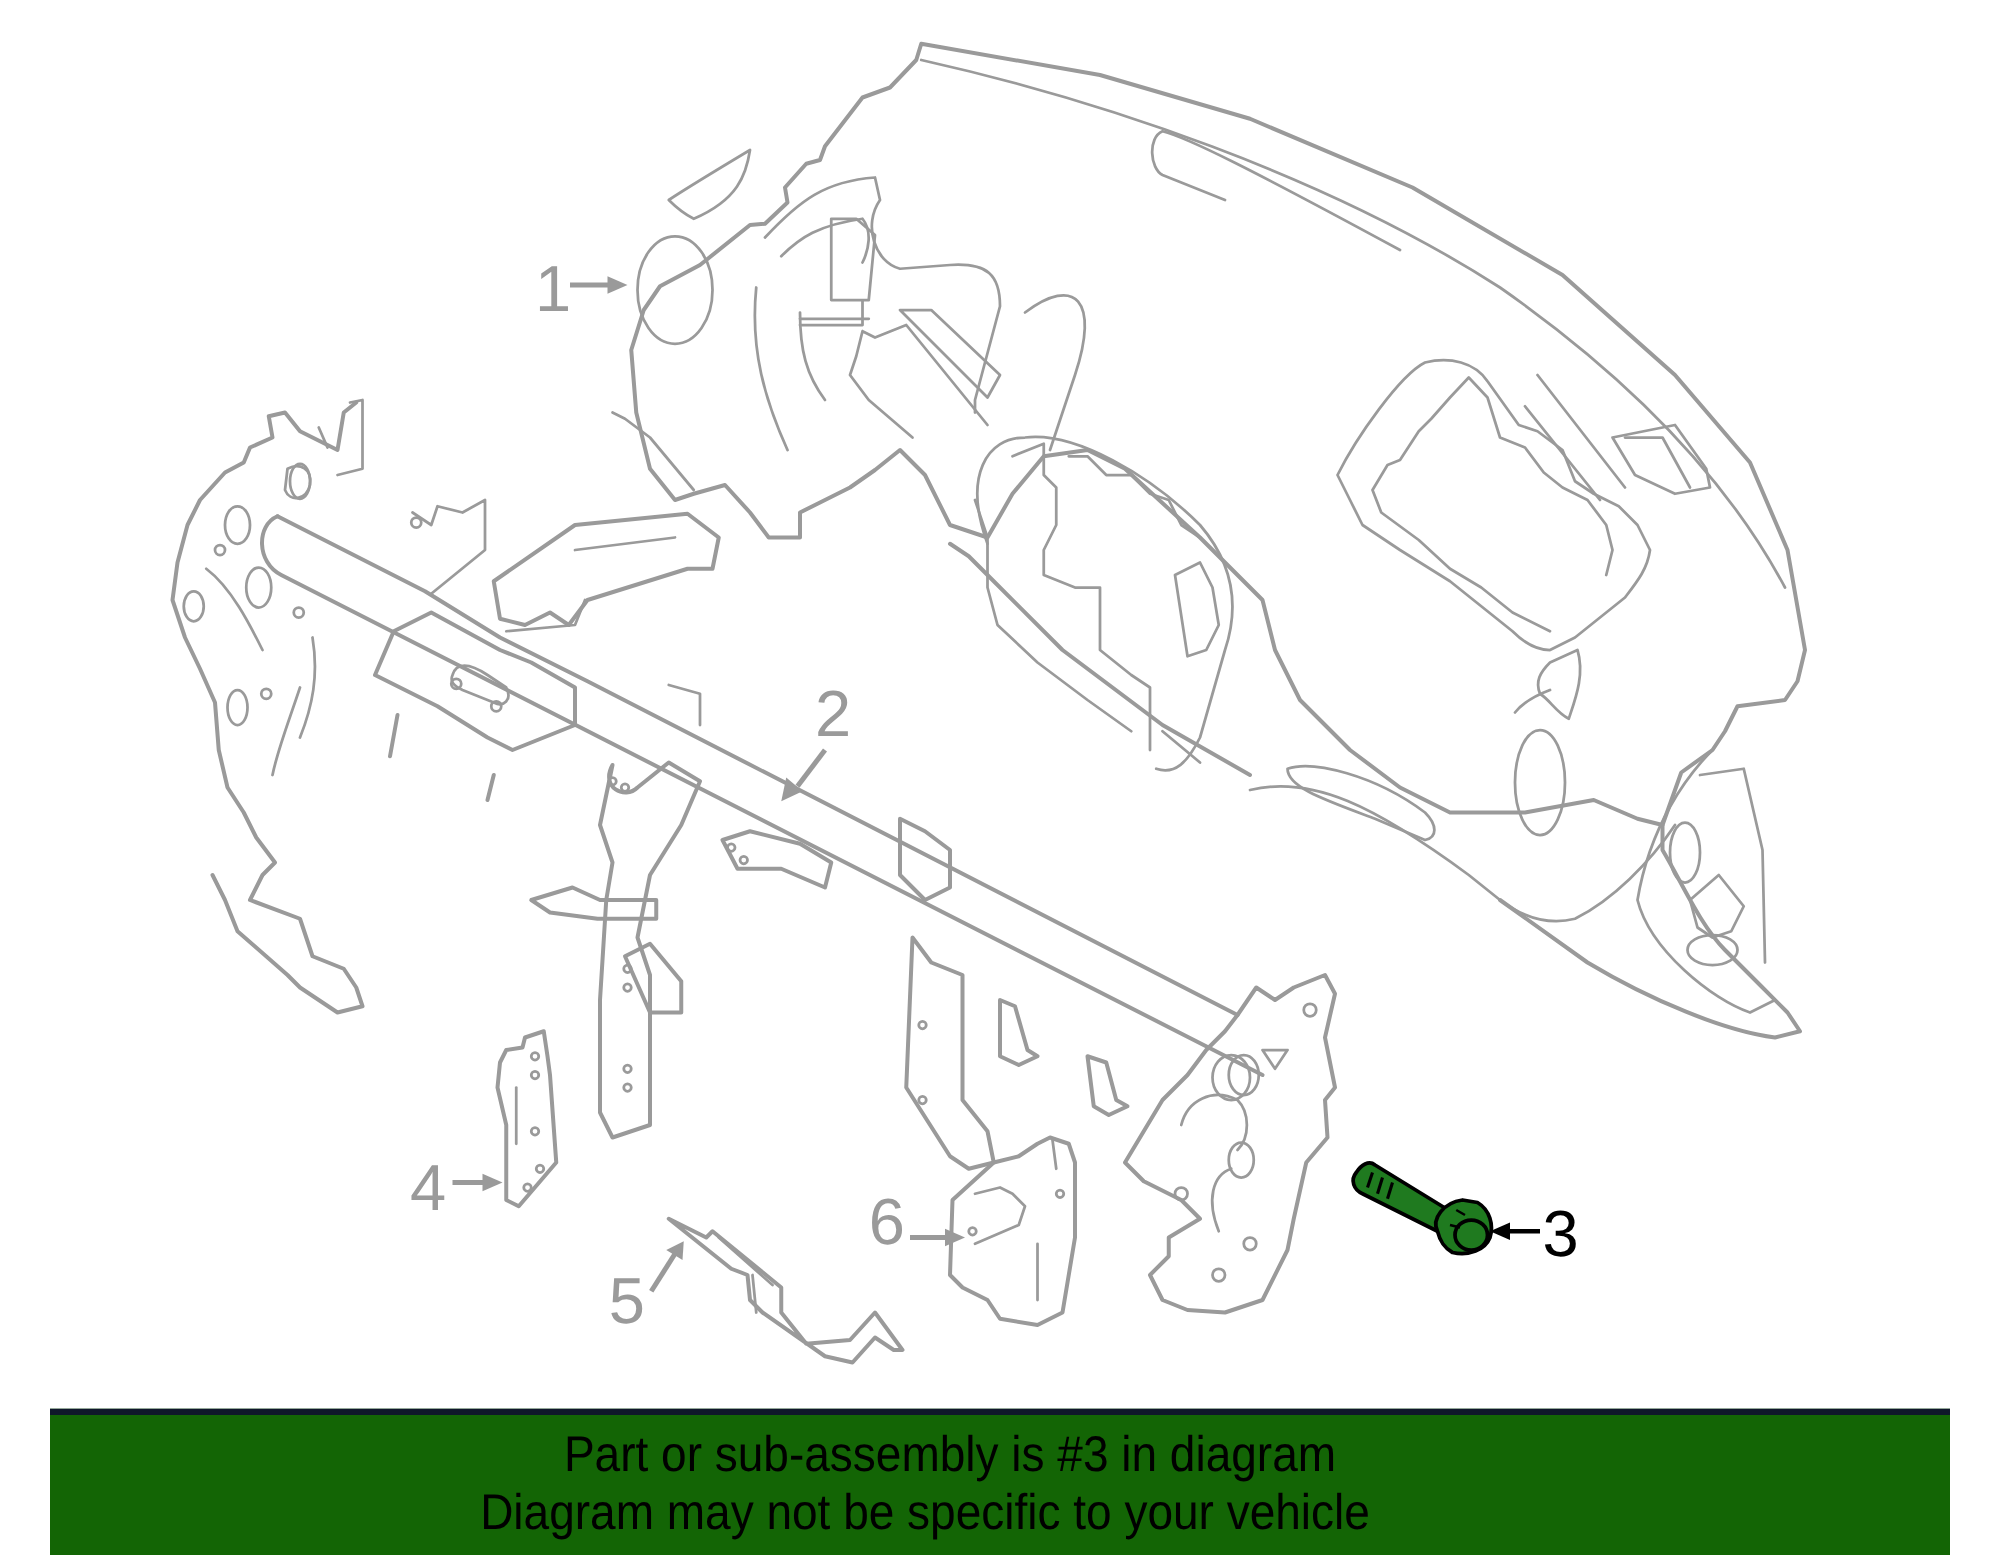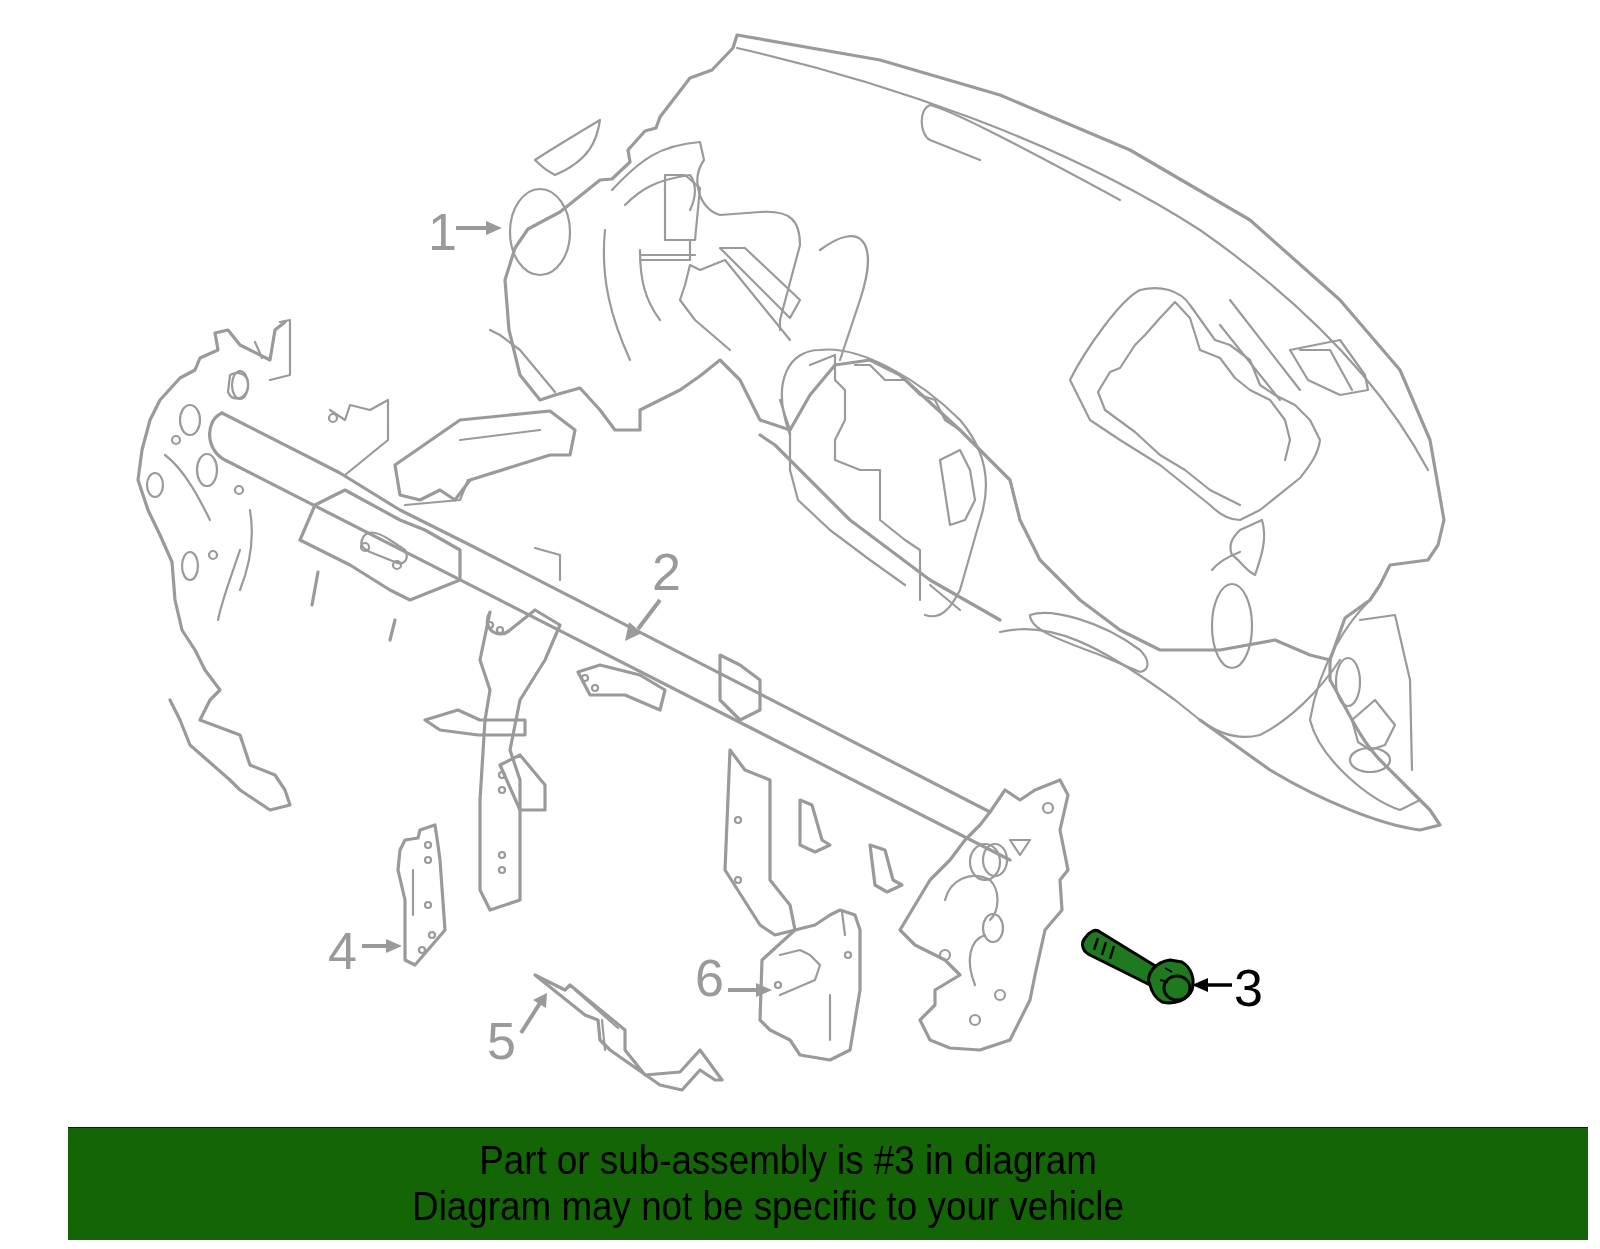--- a/index.html
+++ b/index.html
@@ -2,21 +2,21 @@
 <html><head>
 <meta charset="utf-8">
 <style>
   html, body { margin: 0; padding: 0; background: #ffffff; }
   body { width: 1600px; height: 1249px; position: relative; overflow: hidden; font-family: "Liberation Sans", sans-serif; }
   #diagram { position: absolute; left: 0; top: 0; width: 1600px; height: 1249px; }
   .ln { fill: none; stroke: #9a9a9a; stroke-width: 3.2; stroke-linejoin: round; stroke-linecap: round; }
   .lt { fill: none; stroke: #9a9a9a; stroke-width: 2.2; stroke-linejoin: round; stroke-linecap: round; }
   .callout-num { position: absolute; font-family: "Liberation Sans", sans-serif; font-size: 52px; color: #9a9a9a; line-height: 1; }
   .callout-num.active { color: #000000; }
-  .banner { position: absolute; left: 40px; top: 1127px; width: 1520px; height: 112px; background: #136505; border-top: 1px solid #0f172a; margin-left: 28px; }
+  .banner { position: absolute; left: 40px; top: 1127px; width: 1520px; height: 112px; background: #136505; border-top: 5px solid #0f172a; }
   .banner-line { position: absolute; left: 0; width: 1520px; text-align: center; font-family: "Liberation Sans", sans-serif; font-size: 40px; color: #000; line-height: 1; transform: scaleX(0.92); transform-origin: 760px 0; }
   .banner-line.l1 { top: 12px; left: -40px; }
   .banner-line.l2 { top: 58px; left: -60px; }
 </style>
 </head>
 <body>
 
 <svg id="diagram" viewBox="0 0 1600 1249" xmlns="http://www.w3.org/2000/svg">
 
   <g>

